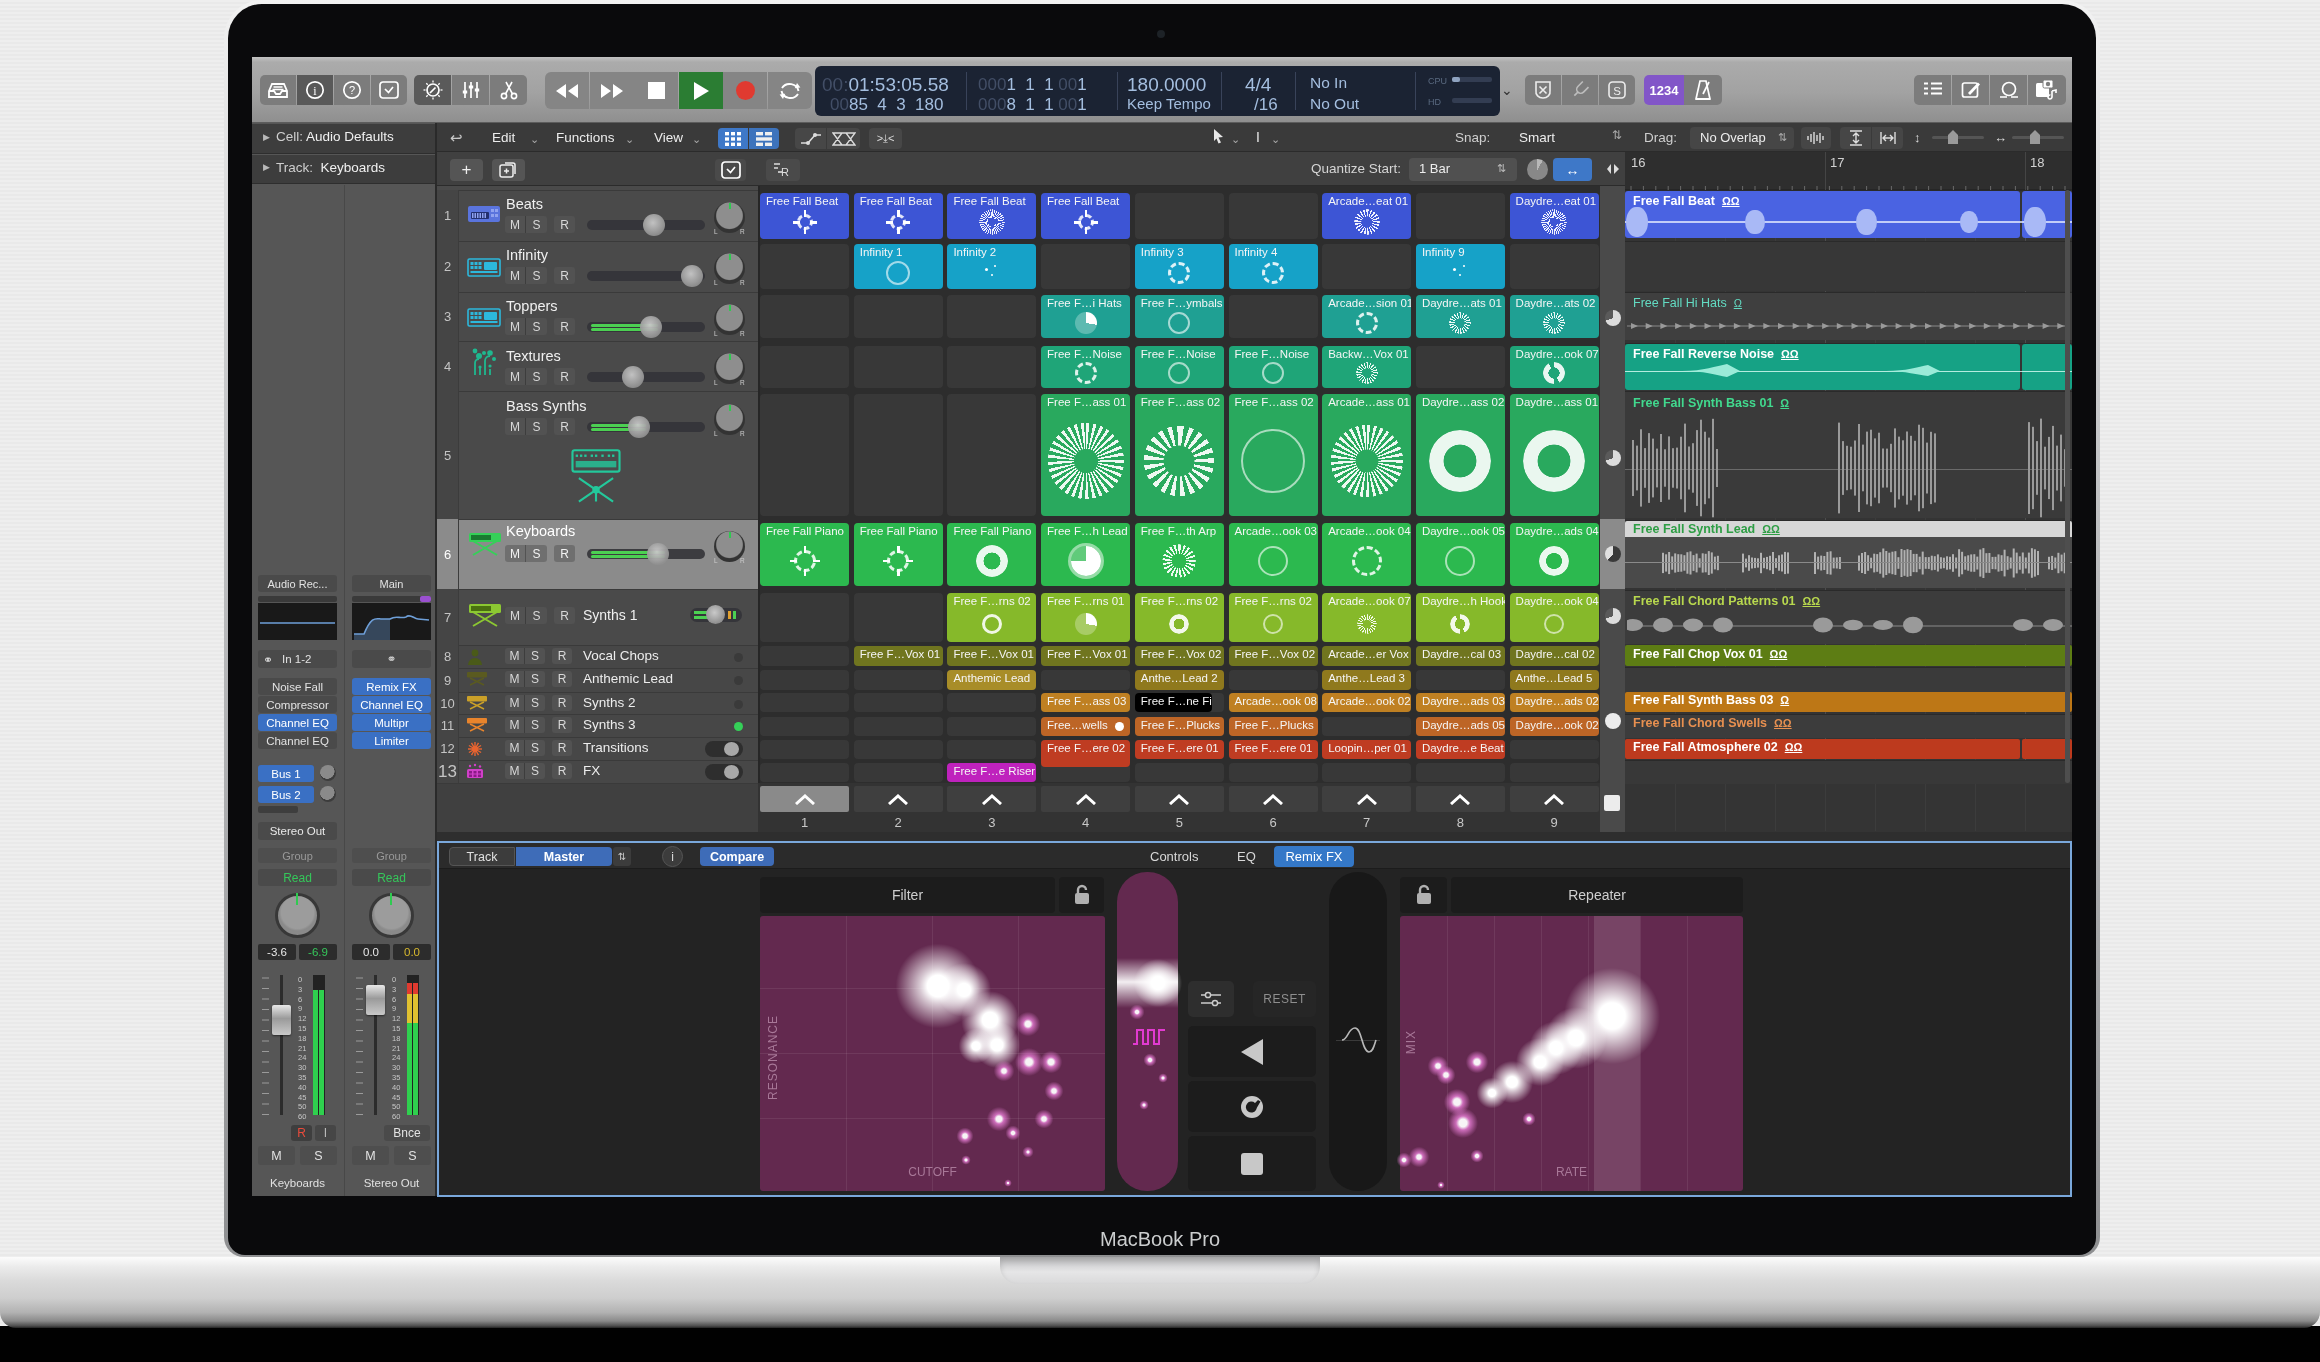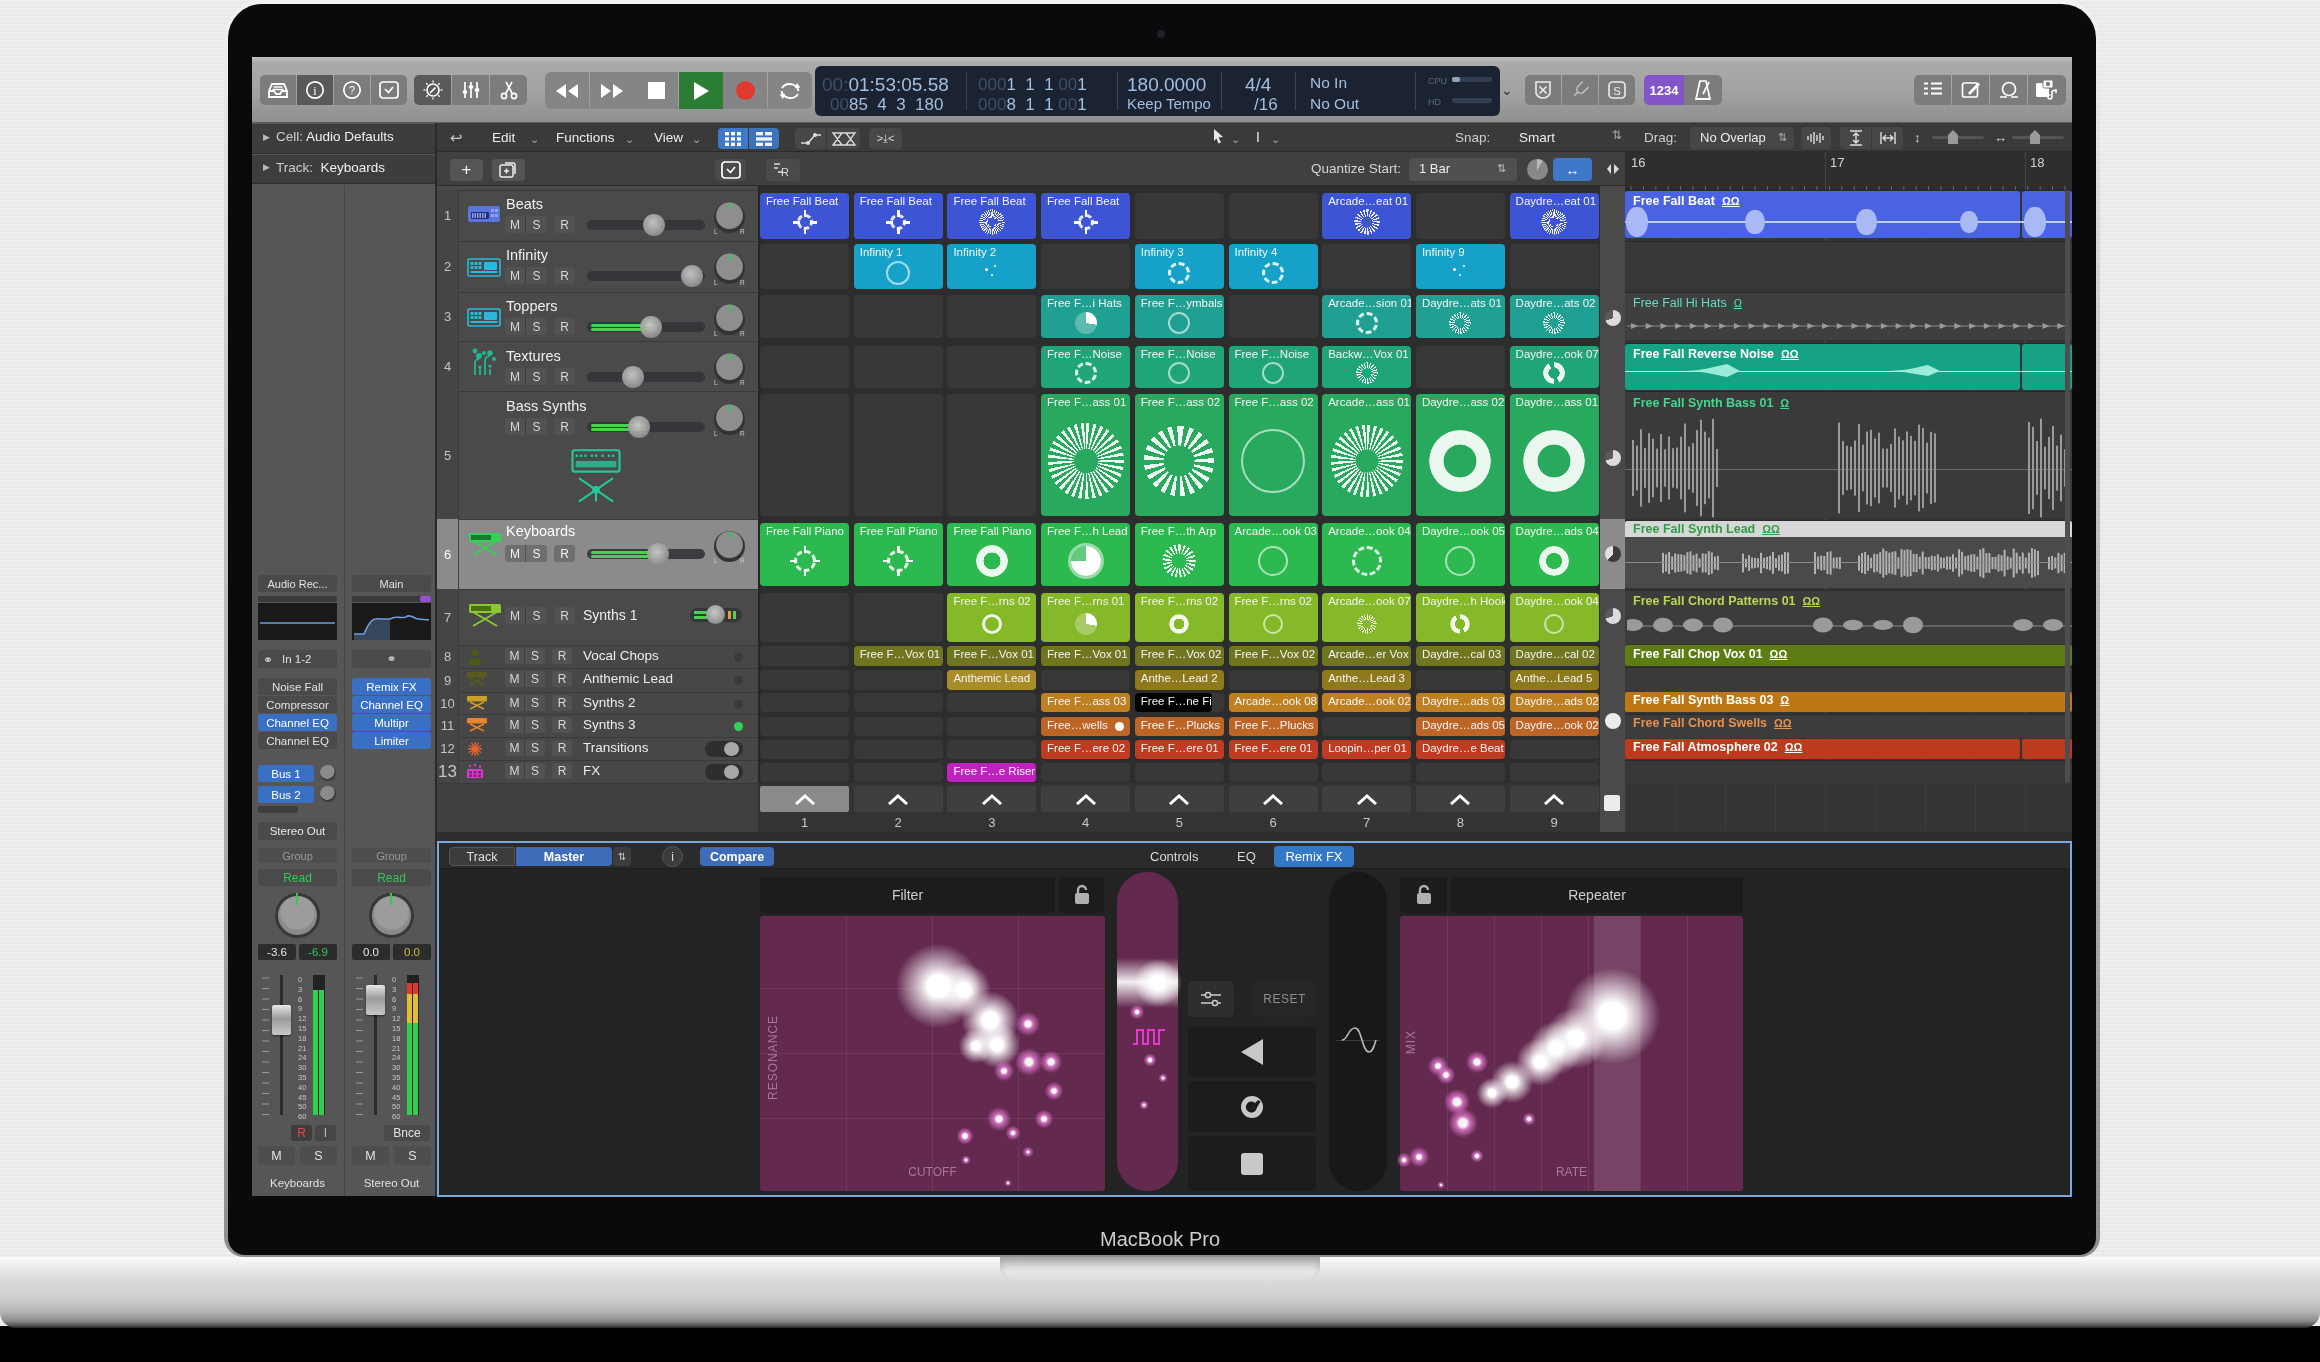--- a/index.html
+++ b/index.html
@@ -1204,21 +1204,21 @@
   </div>
 <div class="abs cell" style="left:1228.5px;top:717px;width:89px;height:19px;background:#bd6526">
     <div class="cl">Free F…Plucks</div>
   </div>
 <div class="abs cell" style="left:1415.9px;top:717px;width:89px;height:19px;background:#bd6526">
     <div class="cl">Daydre…ads 05</div>
   </div>
 <div class="abs cell" style="left:1509.6px;top:717px;width:89px;height:19px;background:#bd6526">
     <div class="cl">Daydre…ook 02</div>
   </div>
-<div class="abs cell" style="left:1041.1px;top:740px;width:89px;height:19px;background:#bf3c22">
+<div class="abs cell" style="left:1041.1px;top:740px;width:89px;height:27px;background:#bf3c22">
     <div class="cl">Free F…ere 02</div>
   </div>
 <div class="abs cell" style="left:1134.8px;top:740px;width:89px;height:19px;background:#bf3c22">
     <div class="cl">Free F…ere 01</div>
   </div>
 <div class="abs cell" style="left:1228.5px;top:740px;width:89px;height:19px;background:#bf3c22">
     <div class="cl">Free F…ere 01</div>
   </div>
 <div class="abs cell" style="left:1322.2px;top:740px;width:89px;height:19px;background:#bf3c22">
     <div class="cl">Loopin…per 01</div>

